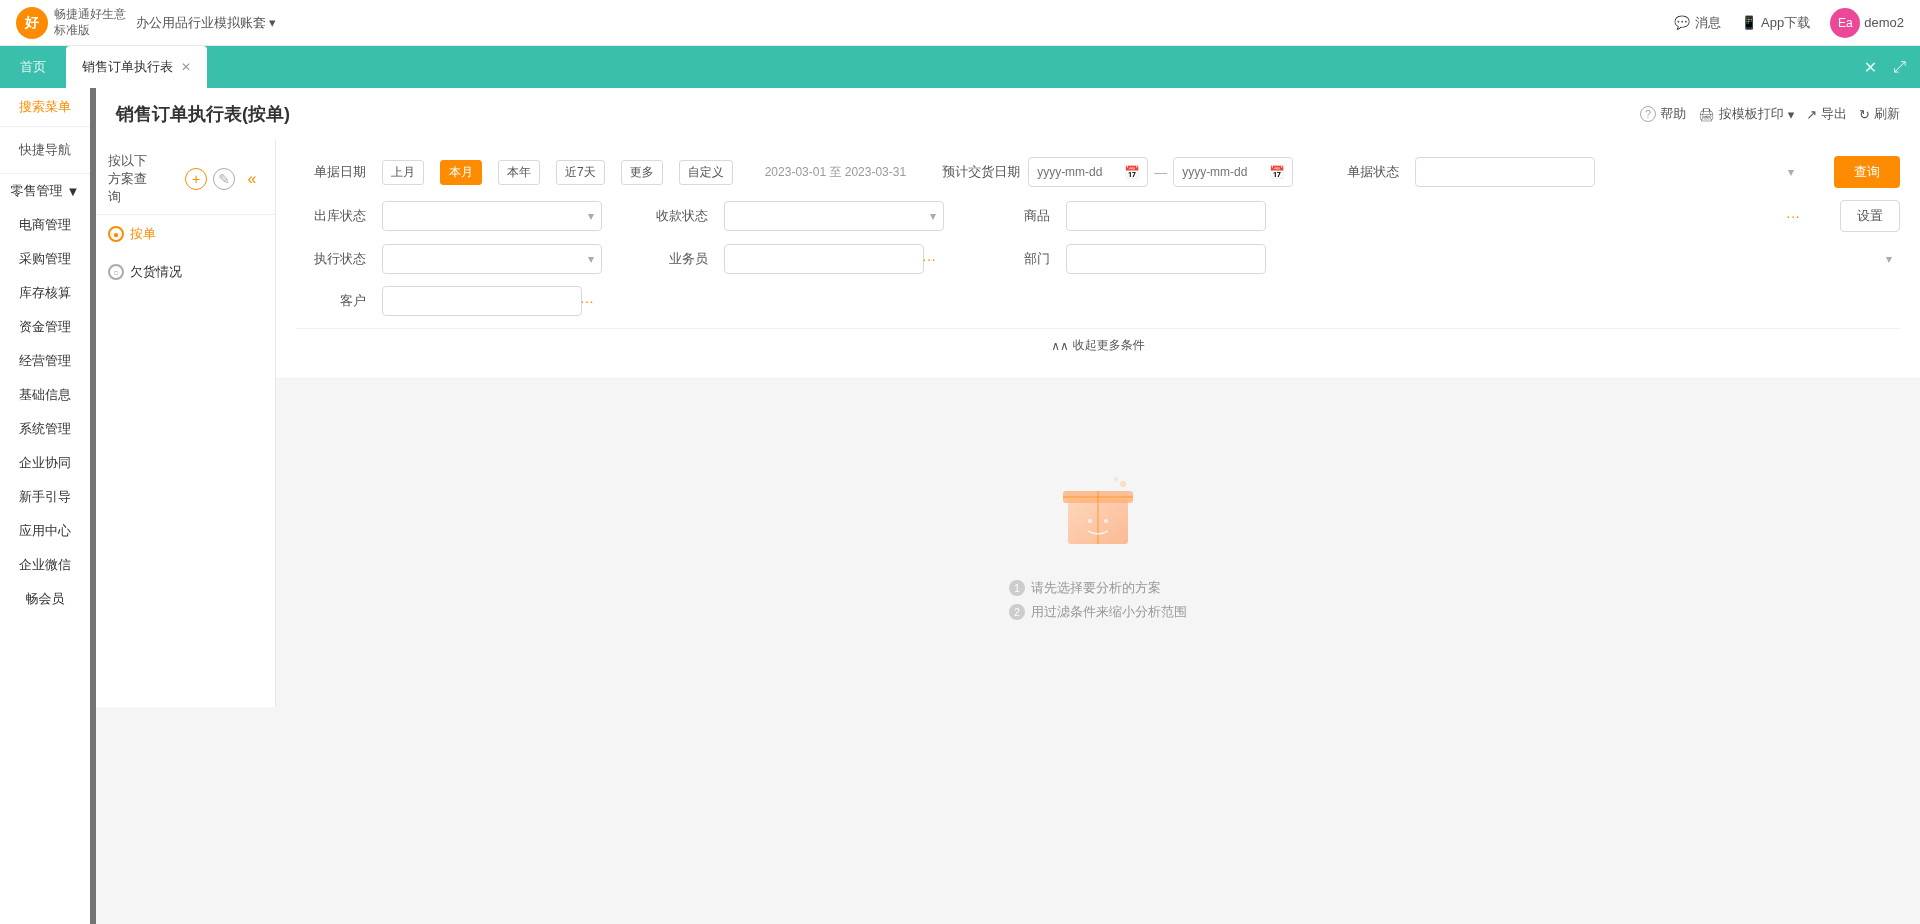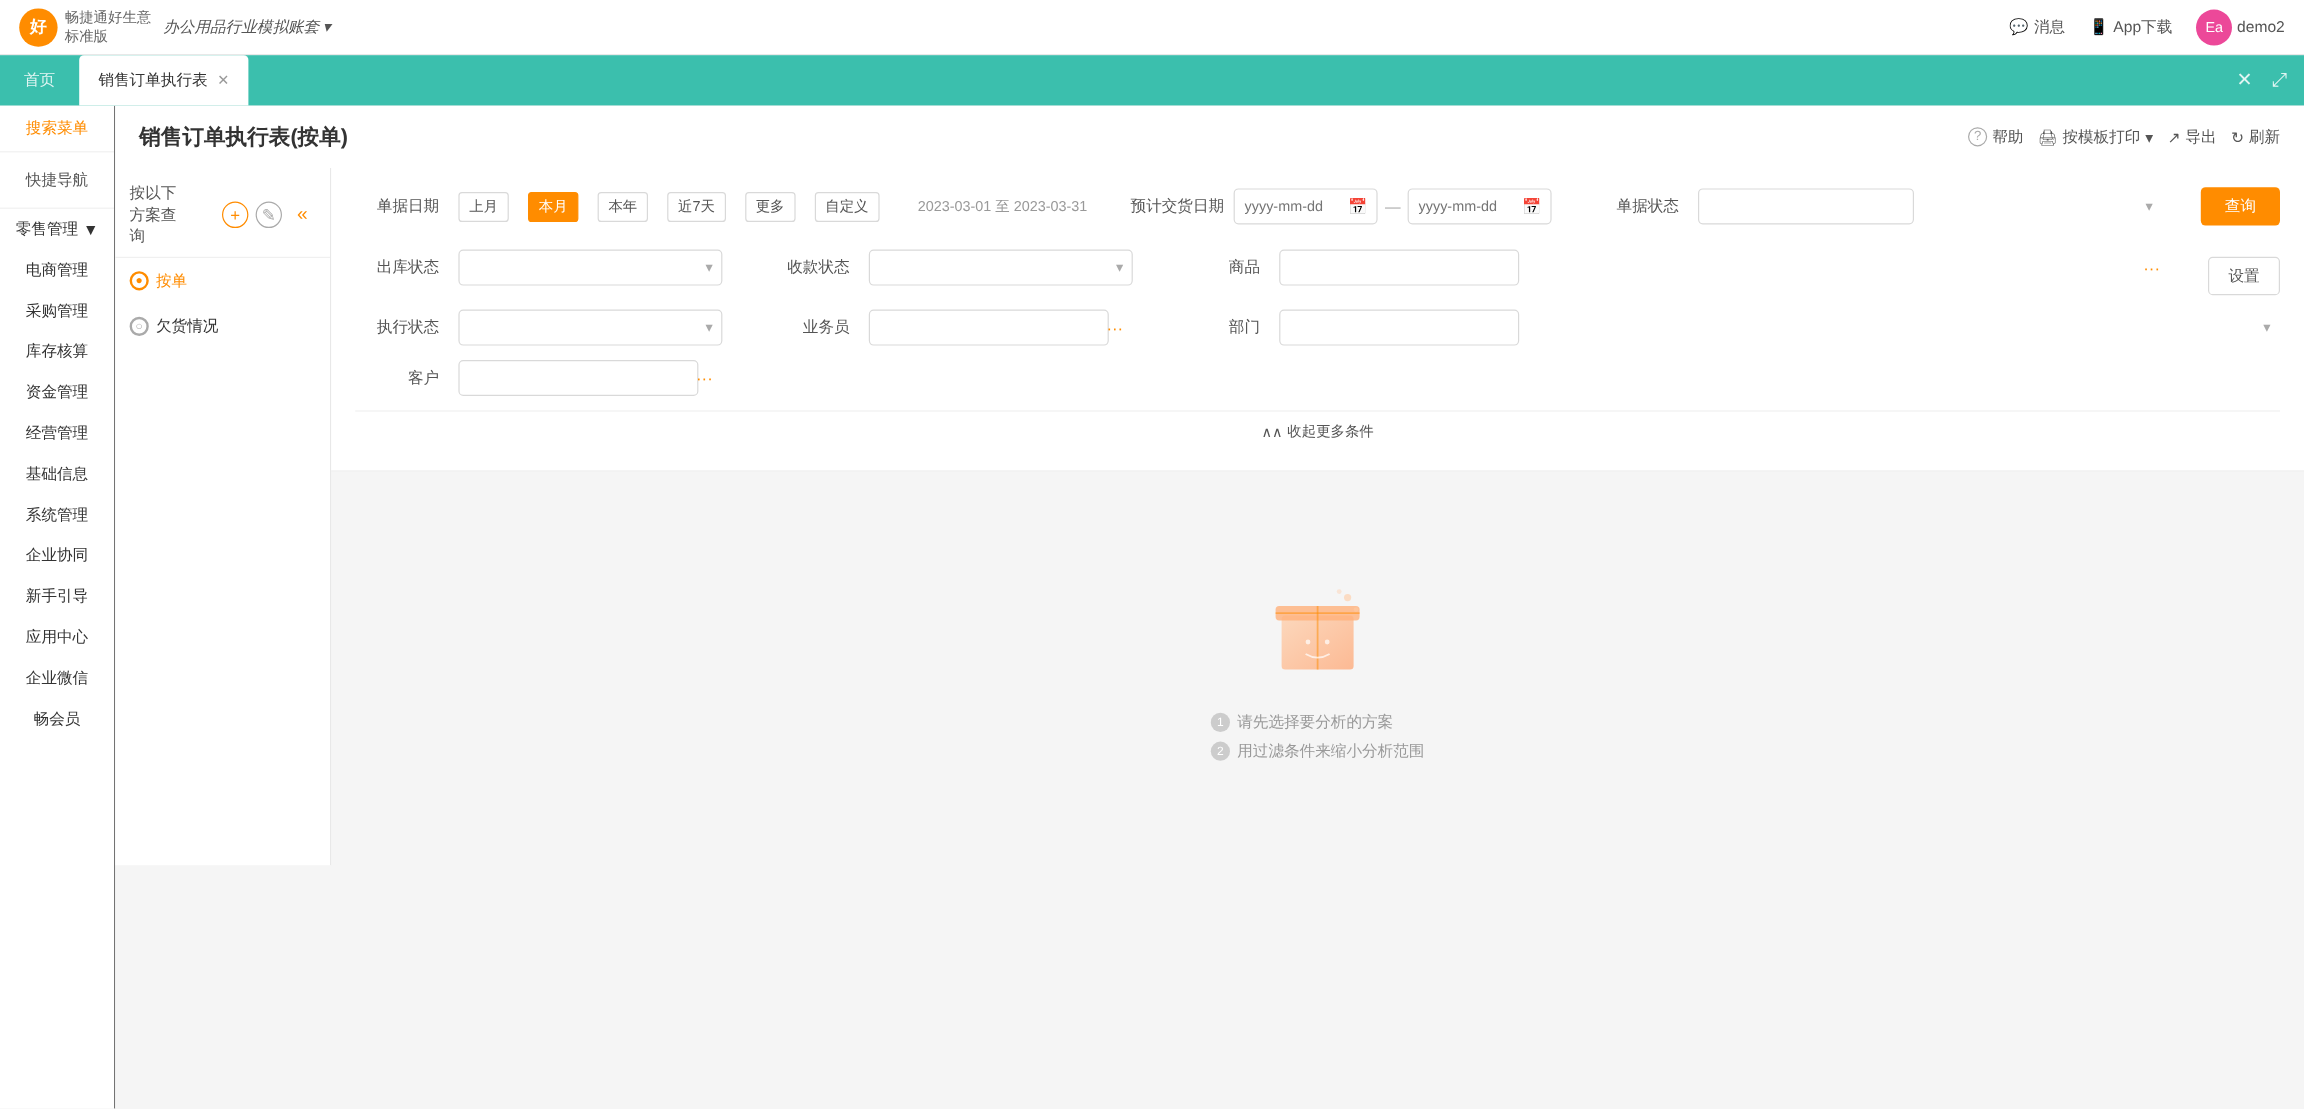--- a/index.html
+++ b/index.html
@@ -54,21 +54,21 @@
     .tab-bar-actions { margin-left: auto; display: flex; align-items: center; padding-right: 10px; gap: 8px; }
     .tab-action-btn { color: rgba(255,255,255,0.85); background: none; border: none; cursor: pointer; font-size: 16px; padding: 4px; }
 
     
     .main-layout { display: flex; flex: 1; overflow: hidden; }
 
     
     .sidebar {
       width: 96px;
       background: #fff;
-      border-right: 1px solid #737373;
+      border-right: 6px solid #737373;
       display: flex;
       flex-direction: column;
       flex-shrink: 0;
       overflow-y: auto;
     }
     .sidebar-search {
       padding: 10px 8px;
       font-size: 13px;
       color: #ff8c00;
       cursor: pointer;
@@ -292,21 +292,21 @@
       border: 1px solid #d9d9d9;
       border-radius: 4px;
       padding: 0 28px 0 8px;
       font-size: 12px;
       color: #bbb;
       outline: none;
     }
     .date-icon { position: absolute; right: 8px; top: 50%; transform: translateY(-50%); color: #ff8c00; font-size: 13px; pointer-events: none; }
     .date-sep { padding: 0 6px; color: #aaa; }
 
-    .top-bar-dropdown { display: flex; align-items: center; gap: 3px; cursor: pointer; font-size: 13px; color: #555; font-style: italic; }
+    .top-bar-dropdown { display: flex; align-items: center; gap: 3px; cursor: pointer; font-size: 13px; color: #555; }
 
     .page-header-area {
       background: #fff;
       padding: 14px 20px 0;
     }
     .page-header-row {
       display: flex;
       align-items: center;
       justify-content: space-between;
       padding-bottom: 14px;
@@ -520,21 +520,21 @@
               <select class="field-select"></select>
               <span class="field-select-arrow">▾</span>
             </div>
 
             <span class="filter-label" style="margin-left:20px;">商品</span>
             <div class="filter-field" style="flex:1;position:relative;">
               <input type="text" class="field-input" style="width: 200px;">
               <span class="field-dots">···</span>
             </div>
 
-            <button class="btn-default" style="margin-left:16px;margin-top:14px;">设置</button>
+            <button class="btn-default" style="margin-left:16px;">设置</button>
           </div>
 
           <div class="filter-row">
             <span class="filter-label">执行状态</span>
             <div class="filter-field" style="flex:1;max-width:220px;position:relative;">
               <select class="field-select"></select>
               <span class="field-select-arrow">▾</span>
             </div>
 
             <span class="filter-label" style="margin-left:20px;">业务员</span>

